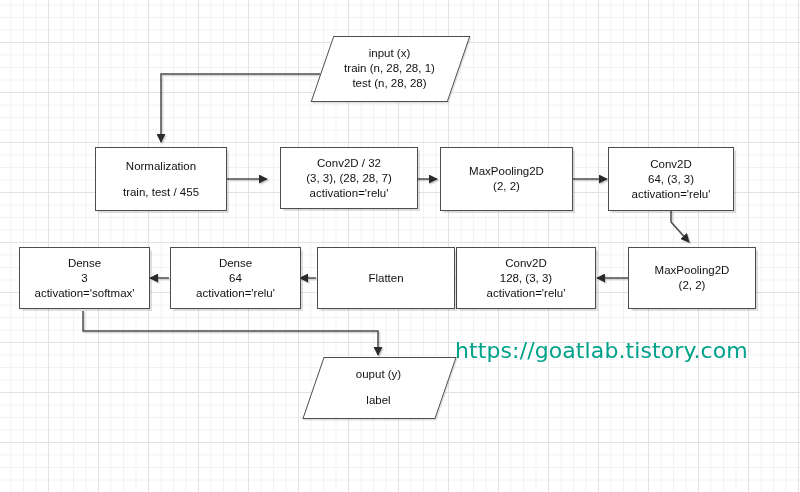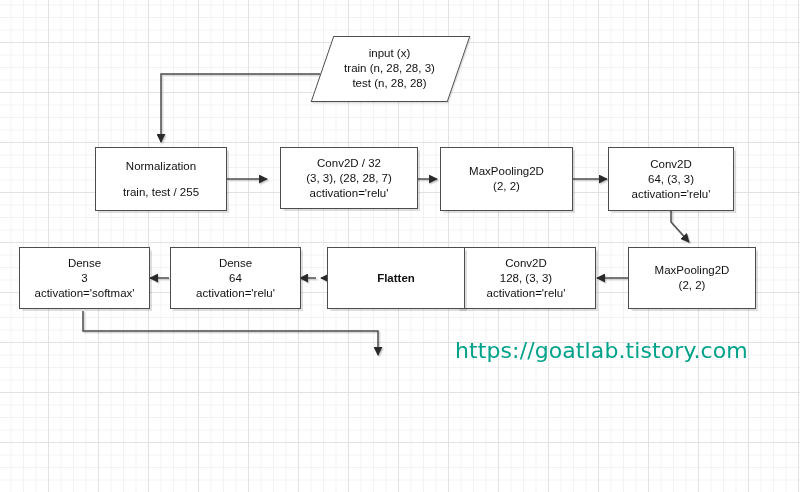--- a/index.html
+++ b/index.html
@@ -116,28 +116,28 @@
 
       <path d="M 169 278 L 150 278"></path>
 
       <path d="M 83 311 L 83 331 L 378 331 L 378 355"></path>
     </g>
   </svg>
 
   <div class="io" style="left:322px; top:36px; width:135px; height:64px;">
     <div class="shape"></div>
     <div class="lbl">input (x)</div>
-    <div class="lbl">train (n, 28, 28, 3)</div>
+    <div class="lbl">train (n, 28, 28, 1)</div>
     <div class="lbl">test (n, 28, 28)</div>
   </div>
 
   <div class="node" style="left:95px; top:147px; width:132px; height:64px;text-align:center;">
     <span class="ln">Normalization</span>
     <span class="gap"></span>
-    <span class="ln">train, test / 255</span>
+    <span class="ln">train, test / 455</span>
   </div>
 
   <div class="node" style="left:280px; top:147px; width:138px; height:62px;">
     <span class="ln">Conv2D / 32</span>
     <span class="ln">(3, 3), (28, 28, 7)</span>
     <span class="ln">activation='relu'</span>
   </div>
 
   <div class="node" style="left:440px; top:147px; width:133px; height:64px;">
     <span class="ln">MaxPooling2D</span>
@@ -154,32 +154,38 @@
     <span class="ln">MaxPooling2D</span>
     <span class="ln">(2, 2)</span>
   </div>
 
   <div class="node" style="left:456px; top:247px; width:140px; height:62px;">
     <span class="ln">Conv2D</span>
     <span class="ln">128, (3, 3)</span>
     <span class="ln">activation='relu'</span>
   </div>
 
-  <div class="node" style="left:327px; top:247px; width:138px; height:62px;font-weight:bold;">
+  <div class="node" style="left:317px; top:247px; width:138px; height:62px;">
     <span class="ln">Flatten</span>
   </div>
 
   <div class="node" style="left:170px; top:247px; width:131px; height:62px;">
     <span class="ln">Dense</span>
     <span class="ln">64</span>
     <span class="ln">activation='relu'</span>
   </div>
 
   <div class="node" style="left:19px; top:247px; width:131px; height:62px;">
     <span class="ln">Dense</span>
     <span class="ln">3</span>
     <span class="ln">activation='softmax'</span>
   </div>
 
+  <div class="io" style="left:313px; top:357px; width:131px; height:60px;">
+    <div class="shape"></div>
+    <div class="lbl">ouput (y)</div>
+    <div class="lbl" style="height:11px;"></div>
+    <div class="lbl">label</div>
+  </div>
 
   <div class="url" style="left:455px; top:338px; color:#00a28a;">https://goatlab.tistory.com</div>
 
 </div>
 
 </body></html>

